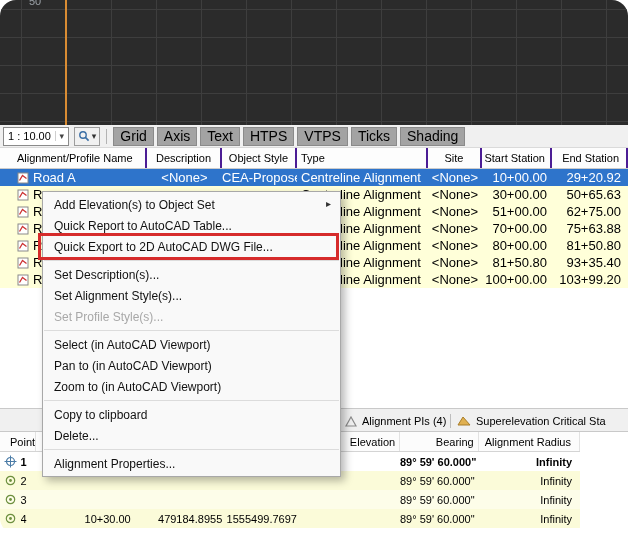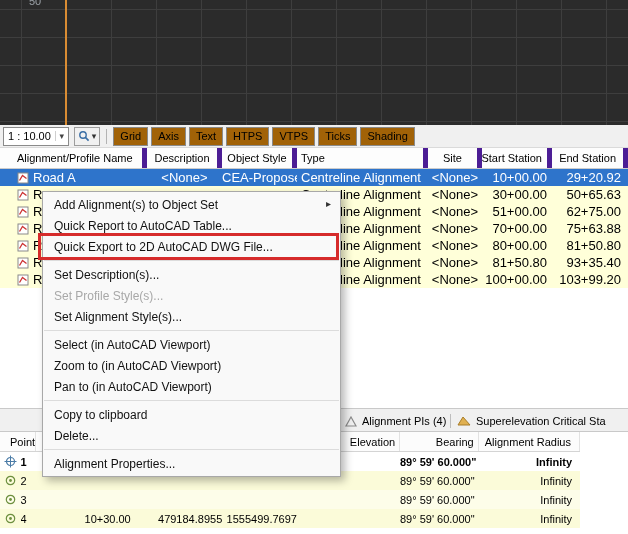--- a/index.html
+++ b/index.html
@@ -1,46 +1,46 @@
 <!DOCTYPE html>
 <html><head>
 <meta charset="utf-8">
 <style>
   * { margin:0; padding:0; box-sizing:border-box; }
   html,body { width:628px; height:534px; }
   body { font-family:"Liberation Sans", sans-serif; font-size:12px; color:#000; background:#fff; }
   .glyph { font-family:"DejaVu Sans", sans-serif; }
-  .app { position:relative; width:628px; height:534px; overflow:hidden; background:#fff; }
+  .app { position:relative; width:628px; height:534px; overflow:hidden; background:#fff;border-radius:16px; }
 
   
   .viewport { position:absolute; left:0; top:0; width:628px; height:125px; overflow:hidden;
     background-color:#2b2b2b;
     background-image:
       repeating-linear-gradient(to right,  #3e3e3e 0px, #3e3e3e 1px, transparent 1px, transparent 45px),
       repeating-linear-gradient(to bottom, #3e3e3e 0px, #3e3e3e 1px, transparent 1px, transparent 28px);
     background-position: 21px 9px; }
   .vp-axis-label { position:absolute; left:29px; top:-5px; color:#9aa0a6; font-size:11px; }
   .vp-orange-line { position:absolute; left:65px; top:0; width:2px; height:125px; background:#d98c33; }
 
   
   .toolbar { position:absolute; left:0; top:125px; width:628px; height:23px; background:#f0f0f0;
     border-bottom:1px solid #dadada; display:flex; align-items:center; padding-left:3px; }
   .scale-combo { display:flex; align-items:center; height:19px; background:#fff; border:1px solid #8a8a8a; font-size:11px; }
   .scale-combo .value { padding:0 4px; min-width:46px; }
   .scale-combo .arrow { width:13px; text-align:center; color:#444; font-size:9px; border-left:1px solid #cfcfcf; }
   .zoom-btn { display:flex; align-items:center; height:19px; border:1px solid #9d9d9d; background:#f1f1f1; margin-left:5px; padding:0 3px; }
   .zoom-btn .arrow { font-size:9px; color:#333; margin-left:2px; }
   .tb-sep { width:1px; height:15px; background:#b3b3b3; margin:0 6px; }
-  .tb-btn { height:19px; padding:0 6px; border:1px solid #8a8a8a; background:#a16207; font-size:11px; margin-right:3px;
+  .tb-btn { height:19px; padding:0 6px; border:1px solid #8a8a8a; background:#a3a3a3; font-size:14px; margin-right:3px;
     font-family:"Liberation Sans", sans-serif; }
 
   
   .align-table { position:absolute; left:0; top:148px; width:628px; height:260px; background:#fff; }
   .at-header { display:flex; height:21px; align-items:center; background:#fdfdfd; border-bottom:1px solid #cccccc; font-size:11px; }
-  .at-header .at-cell { height:100%; display:flex; align-items:center; border-right:5px solid #4c1d95; }
+  .at-header .at-cell { height:100%; display:flex; align-items:center; border-right:2px solid #4c1d95; }
   .at-row { display:flex; height:17px; align-items:center; font-size:13px; background:#ffffd9; }
   .at-row.selected { background:#2e74cb; color:#fff; }
   .at-cell { overflow:hidden; white-space:nowrap; }
   .c-name  { width:147px; display:flex; align-items:center; gap:4px; padding-left:17px; }
   .c-desc  { width:75px;  justify-content:center; text-align:center; }
   .c-style { width:75px;  justify-content:center; text-align:center; }
   .c-type  { width:131px; padding-left:4px; }
   .c-site  { width:54px;  justify-content:center; text-align:center; }
   .c-start { width:70px;  justify-content:flex-end; text-align:right; padding-right:5px; }
   .c-end   { width:76px;  justify-content:flex-end; text-align:right; padding-right:7px; }
@@ -328,49 +328,49 @@
       <div class="p-cell p-east">479184.8955</div>
       <div class="p-cell p-north">1555499.7697</div>
       <div class="p-cell p-elev"></div>
       <div class="p-cell p-bear">89° 59' 60.000"</div>
       <div class="p-cell p-rad">Infinity</div>
     </div>
   </div>
 
   <div class="context-menu">
     <div class="menu-item">
-      <span>Add Alignment(s) to Object Set</span>
+      <span>Add Elevation(s) to Object Set</span>
       <span class="submenu-arrow glyph">▸</span>
     </div>
     <div class="menu-item">
       <span>Quick Report to AutoCAD Table...</span>
     </div>
     <div class="menu-item">
       <span>Quick Export to 2D AutoCAD DWG File...</span>
     </div>
     <div class="menu-sep"></div>
     <div class="menu-item">
       <span>Set Description(s)...</span>
+    </div>
+    <div class="menu-item">
+      <span>Set Alignment Style(s)...</span>
     </div>
     <div class="menu-item disabled">
       <span>Set Profile Style(s)...</span>
     </div>
-    <div class="menu-item">
-      <span>Set Alignment Style(s)...</span>
-    </div>
     <div class="menu-sep"></div>
     <div class="menu-item">
       <span>Select (in AutoCAD Viewport)</span>
     </div>
     <div class="menu-item">
+      <span>Pan to (in AutoCAD Viewport)</span>
+    </div>
+    <div class="menu-item">
       <span>Zoom to (in AutoCAD Viewport)</span>
     </div>
-    <div class="menu-item">
-      <span>Pan to (in AutoCAD Viewport)</span>
-    </div>
     <div class="menu-sep"></div>
     <div class="menu-item">
       <span>Copy to clipboard</span>
     </div>
     <div class="menu-item">
       <span>Delete...</span>
     </div>
     <div class="menu-sep"></div>
     <div class="menu-item">
       <span>Alignment Properties...</span>

